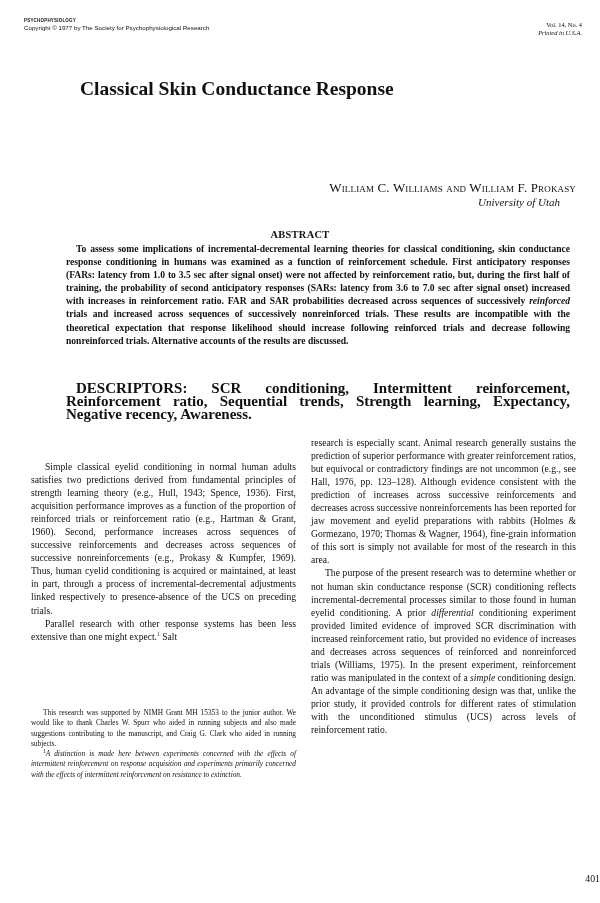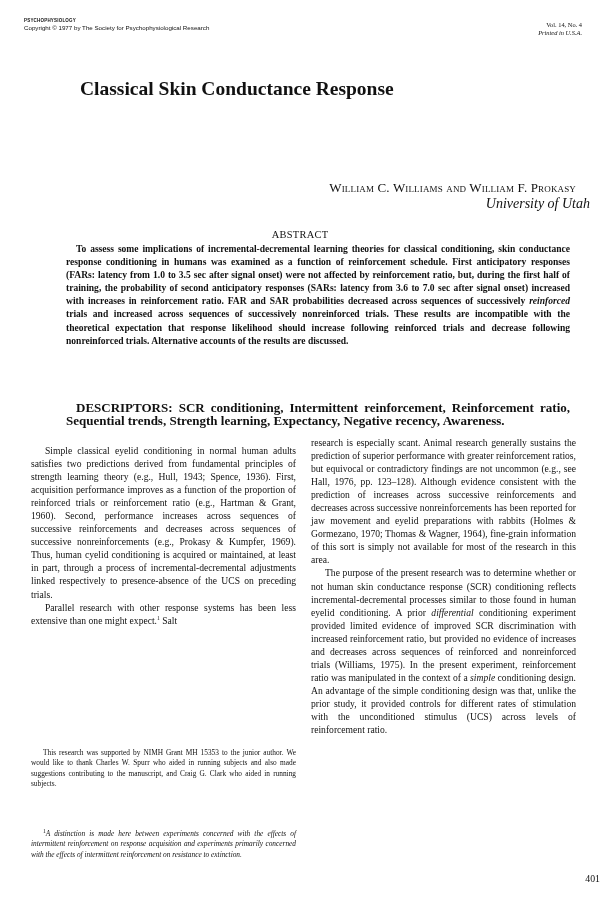--- a/index.html
+++ b/index.html
@@ -10,36 +10,36 @@
     .journal-left { position: absolute; left: 0; top: 0; font-family: "Liberation Sans", sans-serif; }
     .journal-name { font-size: 4.5px; letter-spacing: 0.2px; font-weight: bold; line-height: 6px; }
     .copyright { font-size: 6.2px; line-height: 8px; }
     .journal-right { position: absolute; right: 0; top: 3px; text-align: right; font-family: "Liberation Serif", serif; }
     .vol { font-size: 6.4px; line-height: 7.5px; }
     .printed { font-size: 6.4px; line-height: 7.5px; font-style: italic; }
 
     .title { position: absolute; top: 78px; left: 80px; width: 430px; font-size: 19.5px; line-height: 21px; font-weight: bold; color: #111; }
 
     .authors { position: absolute; top: 180px; right: 24px; text-align: right; font-size: 13px; font-variant: small-caps; letter-spacing: 0.15px; }
-    .affiliation { position: absolute; top: 196px; right: 10px; text-align: center; font-size: 14px; font-style: italic; }
+    .affiliation { position: absolute; top: 196px; right: 40px; text-align: center; font-size: 11px; font-style: italic; }
 
-    .abstract-heading { position: absolute; top: 229px; left: 0; width: 600px; text-align: center; font-size: 10.4px; font-weight: normal; letter-spacing: 0.3px; }
+    .abstract-heading { position: absolute; top: 229px; left: 0; width: 600px; text-align: center; font-size: 10.4px; font-weight: bold; letter-spacing: 0.3px; }
     .abstract-body { position: absolute; top: 242px; left: 66px; width: 504px; font-size: 9.55px; line-height: 13.1px; font-weight: bold; text-align: justify; text-indent: 10px; }
     .abstract-body i { font-style: italic; }
-    .descriptors { position: absolute; top: 401px; left: 66px; width: 504px; font-size: 13px; line-height: 13.1px; font-weight: bold; text-align: justify; text-indent: 10px; }
+    .descriptors { position: absolute; top: 382px; left: 66px; width: 504px; font-size: 15px; line-height: 13.1px; font-weight: bold; text-align: justify; text-indent: 10px; }
 
     .col { position: absolute; font-size: 9.6px; line-height: 13.05px; text-align: justify; hyphens: manual; }
-    .col-left { top: 444px; left: 31px; width: 265px; }
+    .col-left { top: 460px; left: 31px; width: 265px; }
     .col-right { top: 436px; left: 311px; width: 265px; }
     .col p { text-indent: 14px; }
     .col p.noindent { text-indent: 0; }
     .col i { }
 
     .footnotes { position: absolute; top: 708px; left: 31px; width: 265px; font-size: 7.35px; line-height: 10.25px; text-align: justify; }
-    .footnotes p { text-indent: 12px; margin-top: 40px; }
+    .footnotes p { text-indent: 12px; }
     .footnotes i { font-style: italic; }
     .footnotes sup, .col sup { font-size: 5.5px; vertical-align: super; line-height: 0; }
 
     .page-number { position: absolute; top: 873px; left: 0; width: 600px; text-align: right; font-size: 9.8px; }
   </style>
 </head>
 <body>
 
 <header class="journal-header">
   <div class="journal-left">

